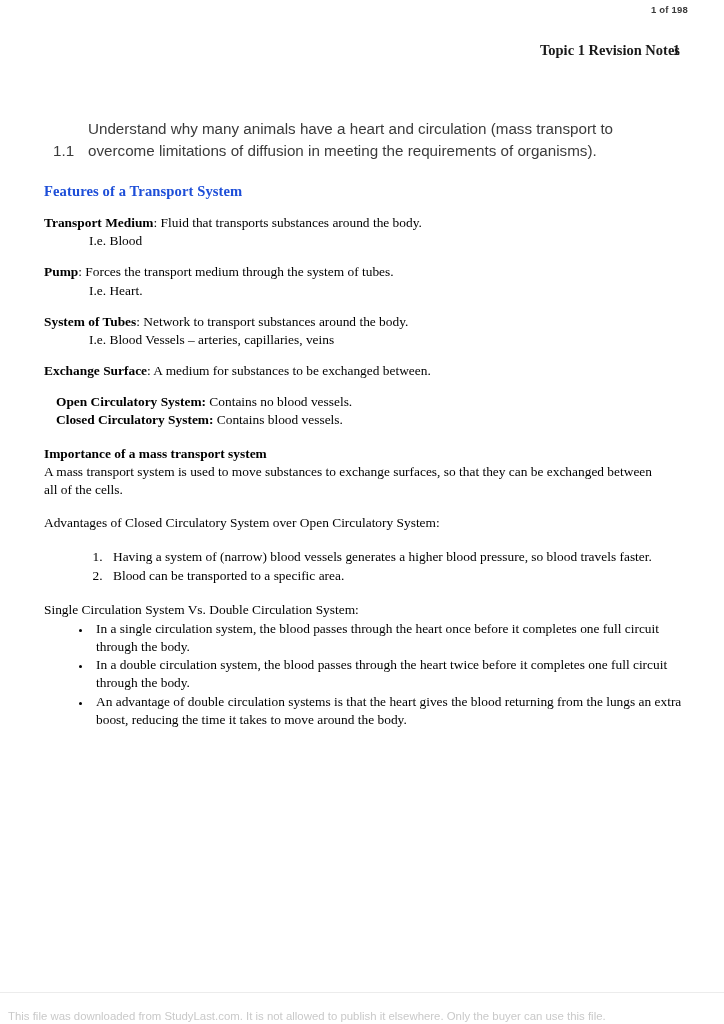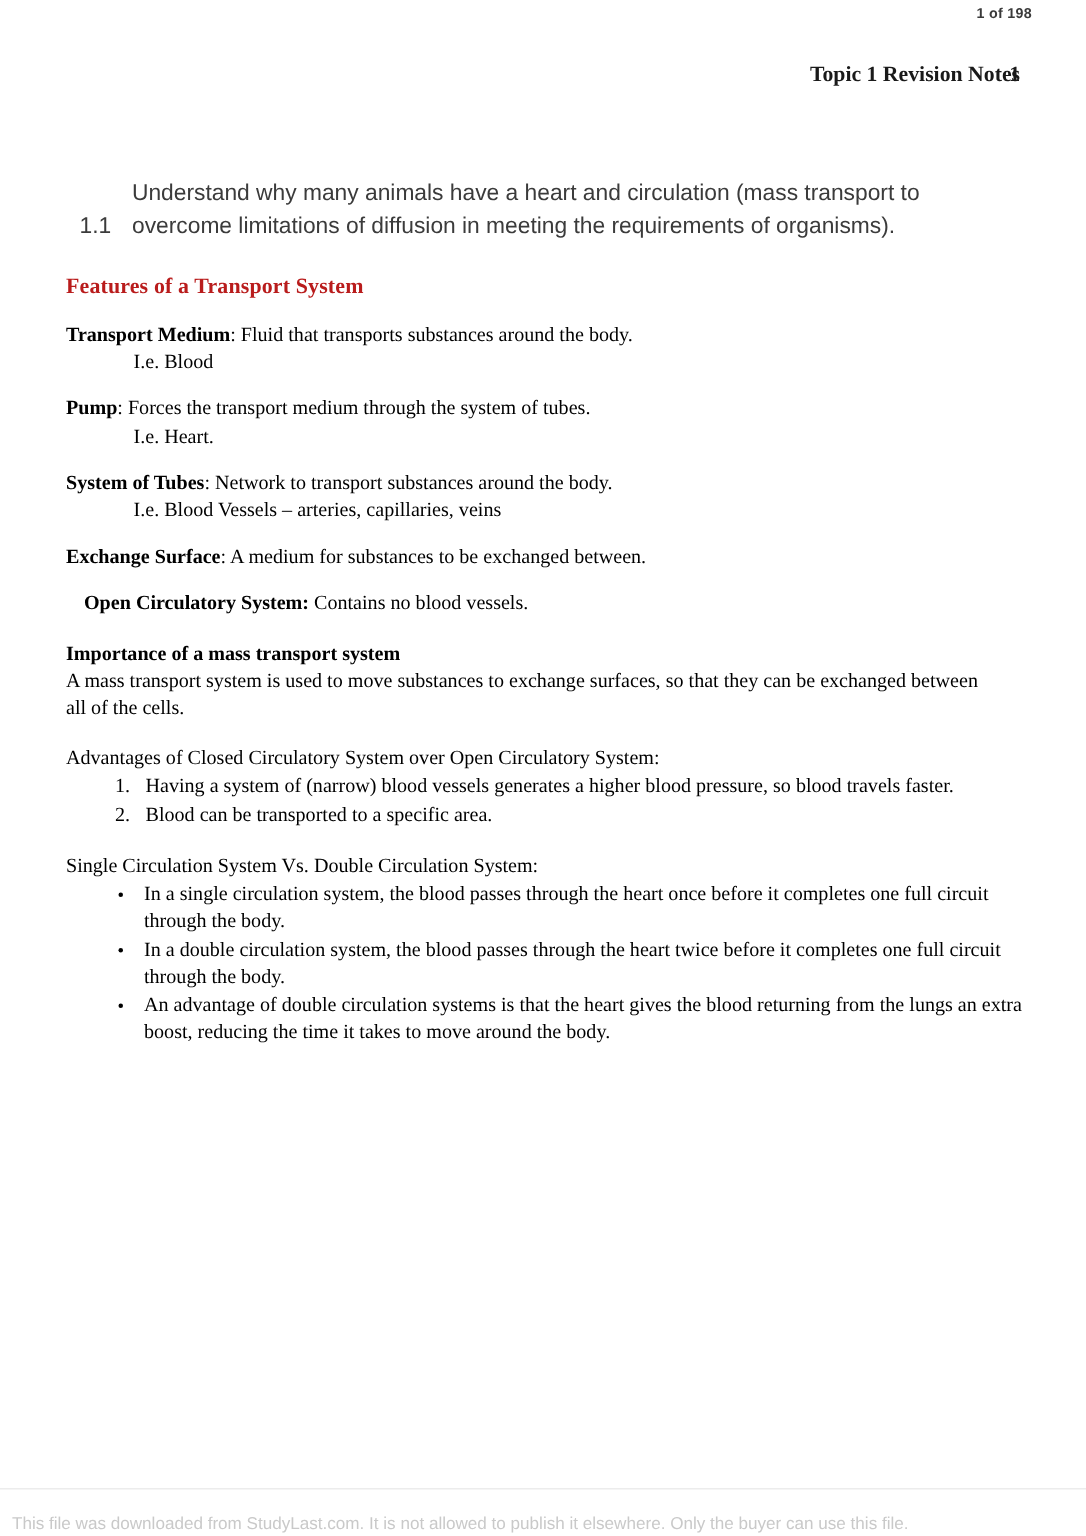--- a/index.html
+++ b/index.html
@@ -90,21 +90,21 @@
   .objective-text {
     flex: 1 1 auto;
     max-width: 566px;
   }
 
   
   h2.section-heading {
     font-size: 14.6px;
     font-weight: bold;
     margin: 0 0 14px 0;
-    color: #b91c1c;
+    color: #1d4ed8;
     letter-spacing: .1px;
   }
 
   .term-block {
     margin: 0 0 14px 0;
     font-size: 13.4px;
     line-height: 1.28;
   }
   .term-block .term {
     font-weight: bold;
@@ -142,21 +142,21 @@
     margin: 0 0 16px 0;
     font-size: 13.4px;
     line-height: 1.34;
   }
   .list-block .block-title {
     display: block;
     font-weight: normal;
     margin-bottom: 1px;
   }
   ol.numlist {
-    margin: 0;
+    margin: 16px;
     padding-left: 46px;
     list-style-type: decimal;
   }
   ol.numlist li {
     padding-left: 7px;
     margin-bottom: 1px;
   }
   ul.bullist {
     margin: 0;
     padding-left: 48px;
@@ -223,20 +223,21 @@
       <span class="term">System of Tubes</span><span>: Network to transport substances around the body.</span>
       <span class="ie">I.e. Blood Vessels – arteries, capillaries, veins</span>
     </div>
 
     <div class="term-block">
       <span class="term">Exchange Surface</span><span>: A medium for substances to be exchanged between.</span>
     </div>
 
     <div class="pair-block">
       <span class="pair-line"><span class="term">Open Circulatory System:</span><span> Contains no blood vessels.</span></span>
+      <span class="pair-line"><span class="term">Closed Circulatory System:</span><span> Contains blood vessels.</span></span>
     </div>
 
     <div class="para-block">
       <span class="block-title">Importance of a mass transport system</span>
       <span class="para">A mass transport system is used to move substances to exchange surfaces, so that they can be exchanged between all of the cells.</span>
     </div>
 
     <div class="list-block">
       <span class="block-title">Advantages of Closed Circulatory System over Open Circulatory System:</span>
       <ol class="numlist">

